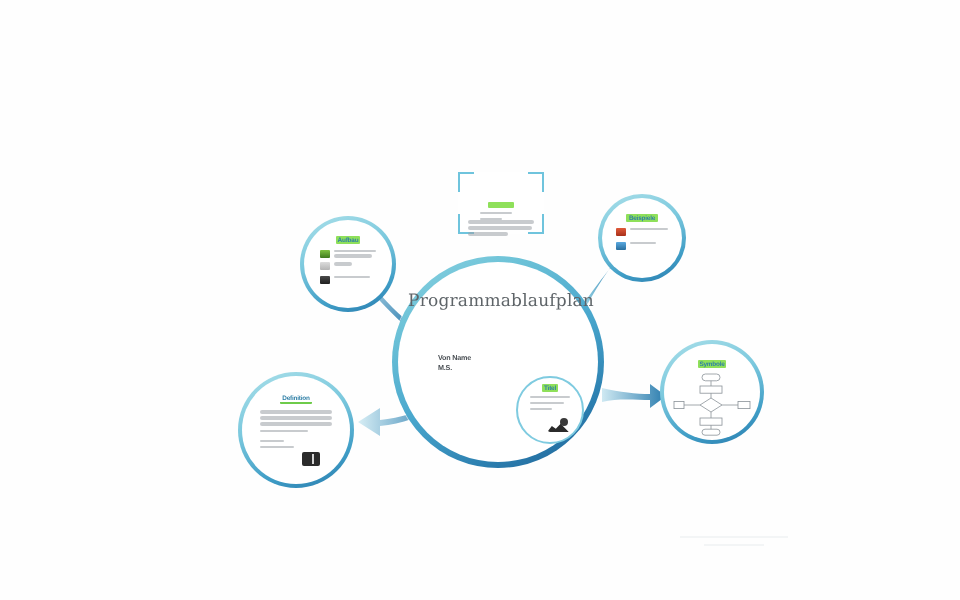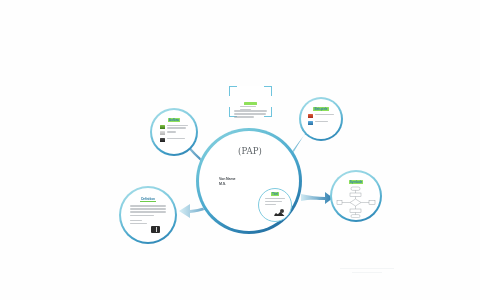--- a/index.html
+++ b/index.html
@@ -206,21 +206,21 @@
       <div class="blurline" style="width:62%;"></div>
     </div>
     <div class="doc-foot para">
       <div class="blurline" style="width:100%;height:1.4px;"></div>
       <div class="blurline" style="width:70%;height:1.4px;"></div>
     </div>
   </div>
 
   <div class="main-circle main-ring"></div>
   <div class="main-title">
-    <div>(PAP)</div>
+    <div>Programmablaufplan</div>
   </div>
   <div class="main-sub">
     <div>Von Name</div>
     <div>M.S.</div>
   </div>
 
   <div class="inner-circle">
     <div class="node-title">Titel</div>
     <div class="para" style="width:20px;margin-top:1.5px;">
       <div class="blurline" style="width:100%;"></div>

